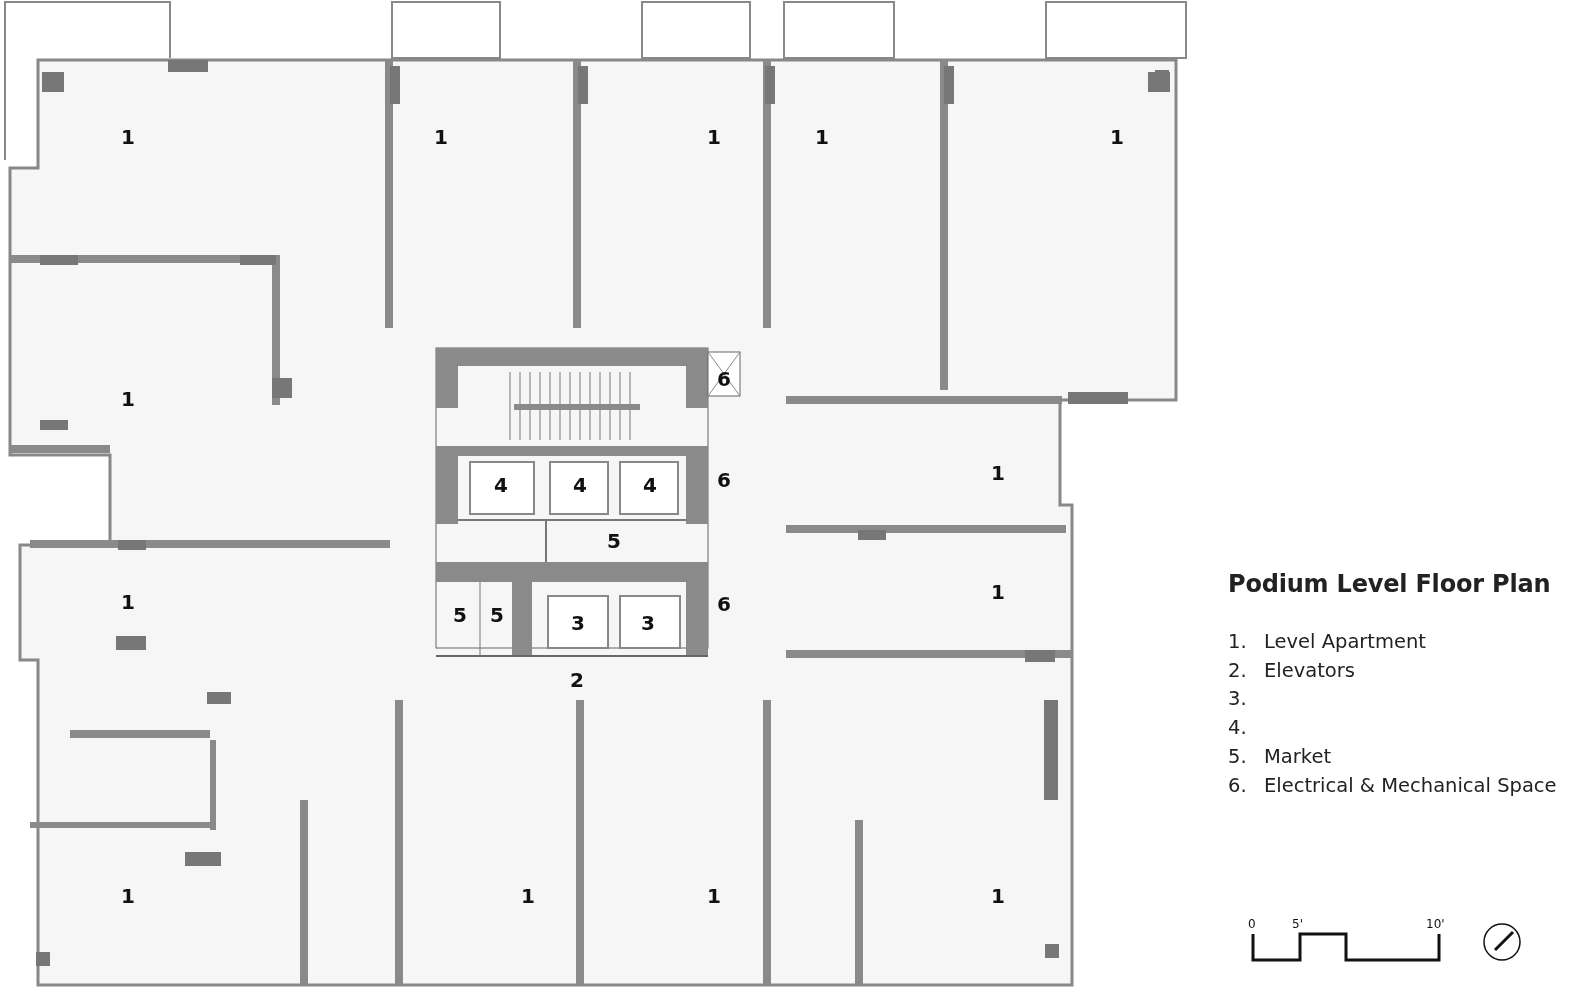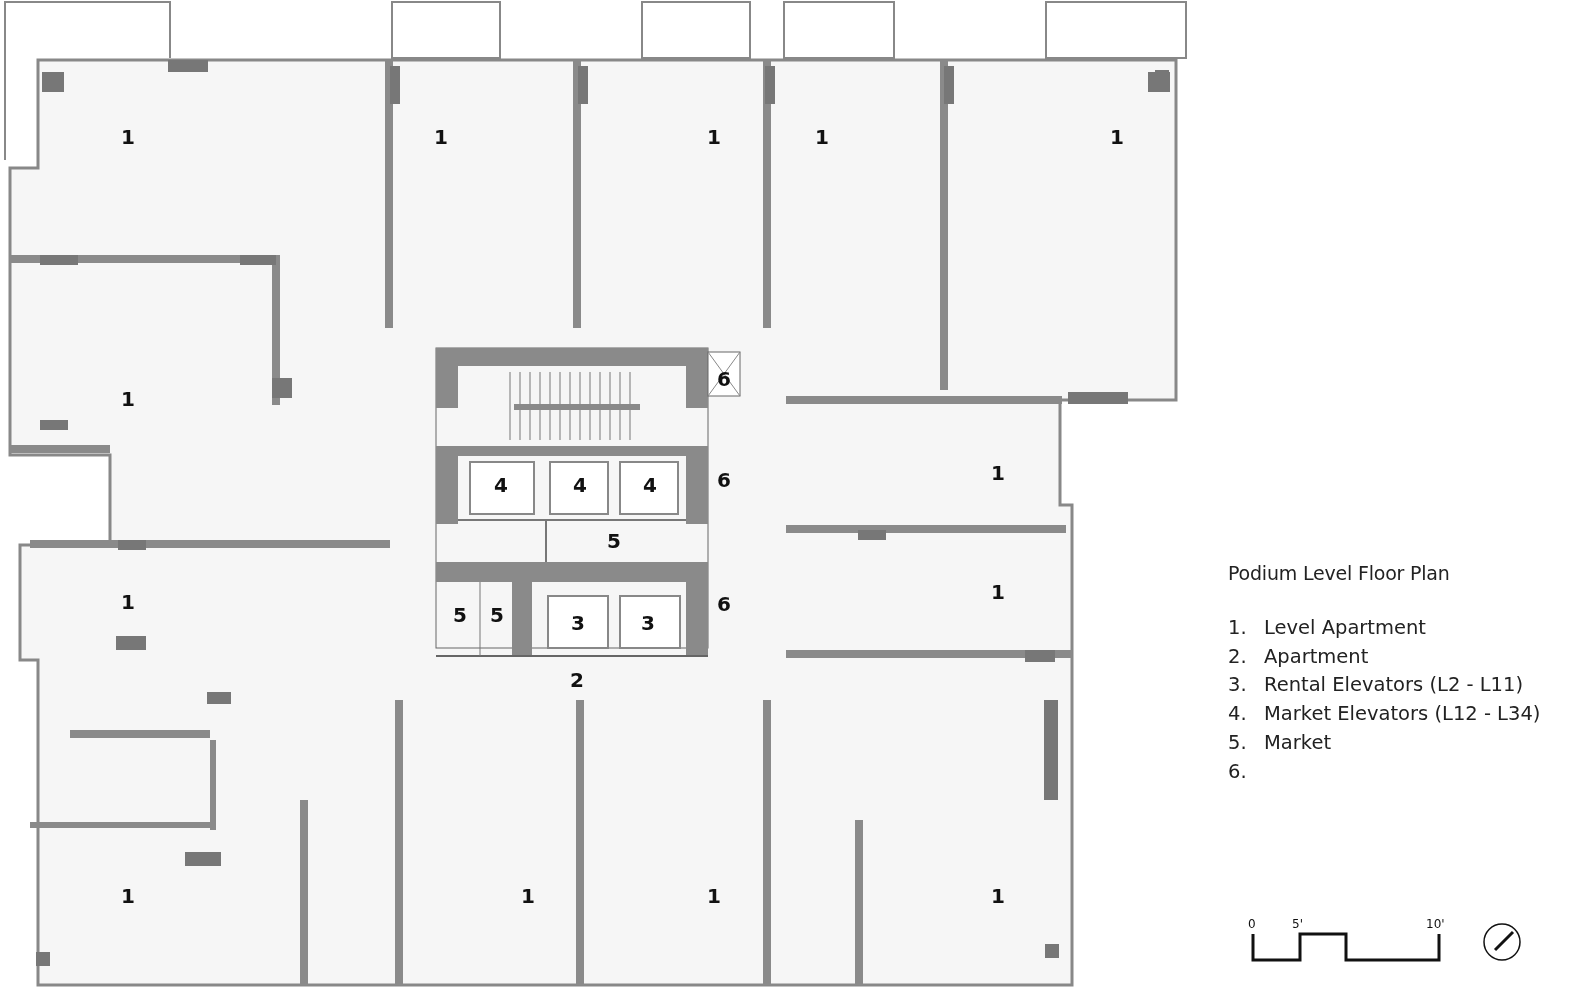--- a/index.html
+++ b/index.html
@@ -1,20 +1,20 @@
 <!DOCTYPE html>
 <html><head>
 <meta charset="utf-8">
 <style>
   html, body { margin:0; padding:0; background:#ffffff; }
   body { width:1582px; height:996px; position:relative; overflow:hidden; font-family:"DejaVu Sans", sans-serif; }
   #plan { position:absolute; left:0; top:0; width:1200px; height:996px; }
   .room-label { font-family:"DejaVu Sans", sans-serif; font-weight:bold; font-size:20px; fill:#111; text-anchor:middle; }
   .legend { position:absolute; left:1228px; top:562px; color:#222; }
-  .legend-title { font-family:"DejaVu Sans", sans-serif; font-size:19px; margin:0 0 30px 0; font-weight:normal; letter-spacing:-0.2px; }
+  .legend-title { font-family:"DejaVu Sans", sans-serif; font-size:24px; margin:8px 0 30px 0; font-weight:bold; letter-spacing:-0.2px; }
   .legend-list { list-style:none; margin:0; padding:0; }
   .legend-item { font-size:19.5px; line-height:28.7px; white-space:nowrap; display:flex; }
   .legend-num { width:36px; display:inline-block; }
   .scale { position:absolute; left:1240px; top:912px; width:320px; height:70px; }
   .scale text { font-family:"DejaVu Sans", sans-serif; font-size:12px; fill:#111; }
 </style>
 </head>
 <body>
 
 <svg id="plan" viewBox="0 0 1200 996" xmlns="http://www.w3.org/2000/svg">
@@ -154,36 +154,35 @@
 
 <div class="legend">
   <h1 class="legend-title">Podium Level Floor Plan</h1>
   <ul class="legend-list">
     <li class="legend-item">
         <span class="legend-num">1.</span>
         <span>Level Apartment</span>
       </li>
     <li class="legend-item">
         <span class="legend-num">2.</span>
-        <span>Apartment</span>
+        <span>Elevators</span>
       </li>
     <li class="legend-item">
         <span class="legend-num">3.</span>
-        <span>Rental Elevators (L2 - L11)</span>
       </li>
     <li class="legend-item">
         <span class="legend-num">4.</span>
-        <span>Market Elevators (L12 - L34)</span>
       </li>
     <li class="legend-item">
         <span class="legend-num">5.</span>
         <span>Market</span>
       </li>
     <li class="legend-item">
         <span class="legend-num">6.</span>
+        <span>Electrical &amp; Mechanical Space</span>
       </li>
   </ul>
 </div>
 
 <svg class="scale" viewBox="0 0 320 70" xmlns="http://www.w3.org/2000/svg">
   <text x="8" y="16">0</text>
   <text x="52" y="16">5'</text>
   <text x="186" y="16">10'</text>
   <path d="M13 22 L13 48 L60 48 L60 22 L106 22 L106 48 L199 48 L199 22" fill="none" stroke="#111" stroke-width="3"></path>
   <g>

